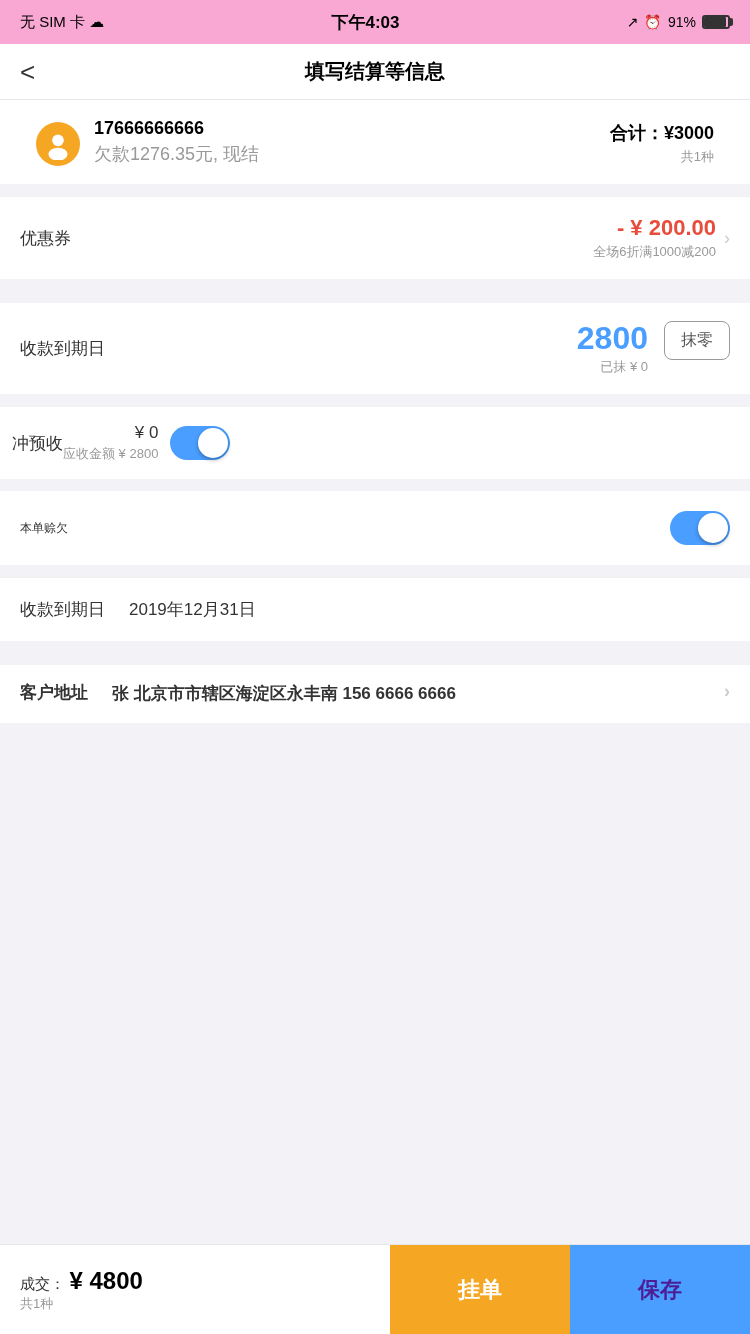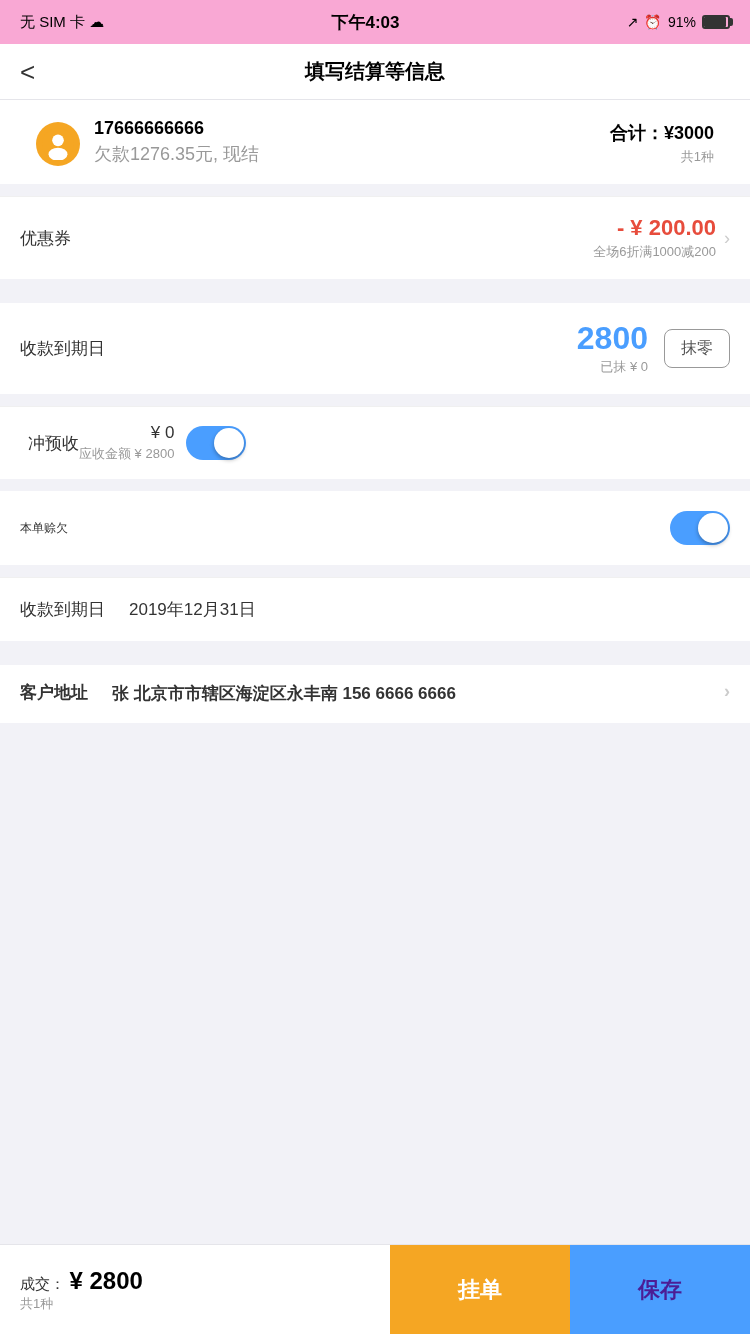--- a/index.html
+++ b/index.html
@@ -122,21 +122,21 @@
     .amount-row {
       display: flex;
       align-items: center;
       padding: 18px 20px;
       background: #fff;
     }
     .amount-label { font-size: 17px; color: #333; }
     .amount-right {
       flex: 1;
       display: flex;
-      align-items: center;
+      align-items: flex-start;
       justify-content: flex-end;
       gap: 16px;
     }
     .amount-value-group {
       display: flex;
       flex-direction: column;
       align-items: flex-end;
     }
     .amount-big { font-size: 32px; font-weight: 700; color: #4a9eff; line-height: 1.1; }
     .amount-sub { font-size: 13px; color: #999; margin-top: 2px; }
@@ -148,21 +148,21 @@
       color: #555;
       background: #fff;
       cursor: pointer;
       white-space: nowrap;
     }
 
     
     .toggle-row {
       display: flex;
       align-items: center;
-      padding: 16px 28px;
+      padding: 16px 12px;
       background: #fff;
       border-top: 1px solid #f0f0f0;
     }
     .toggle-label { font-size: 17px; color: #333; }
     .toggle-right {
       flex: 1;
       display: flex;
       flex-direction: column;
       align-items: flex-end;
     }
@@ -405,19 +405,19 @@
   </div>
 
   <div class="bottom-spacer"></div>
 
 </div>
 
 <div class="bottom-bar">
   <div class="bottom-summary">
     <div>
       <span class="bottom-transaction">成交：</span>
-      <span class="bottom-amount">¥ 2800</span>
+      <span class="bottom-amount">¥ 4800</span>
     </div>
     <div class="bottom-count">共1种</div>
   </div>
   <button class="bottom-btn-pending">挂单</button>
   <button class="bottom-btn-save">保存</button>
 </div>
 
 </body></html>

